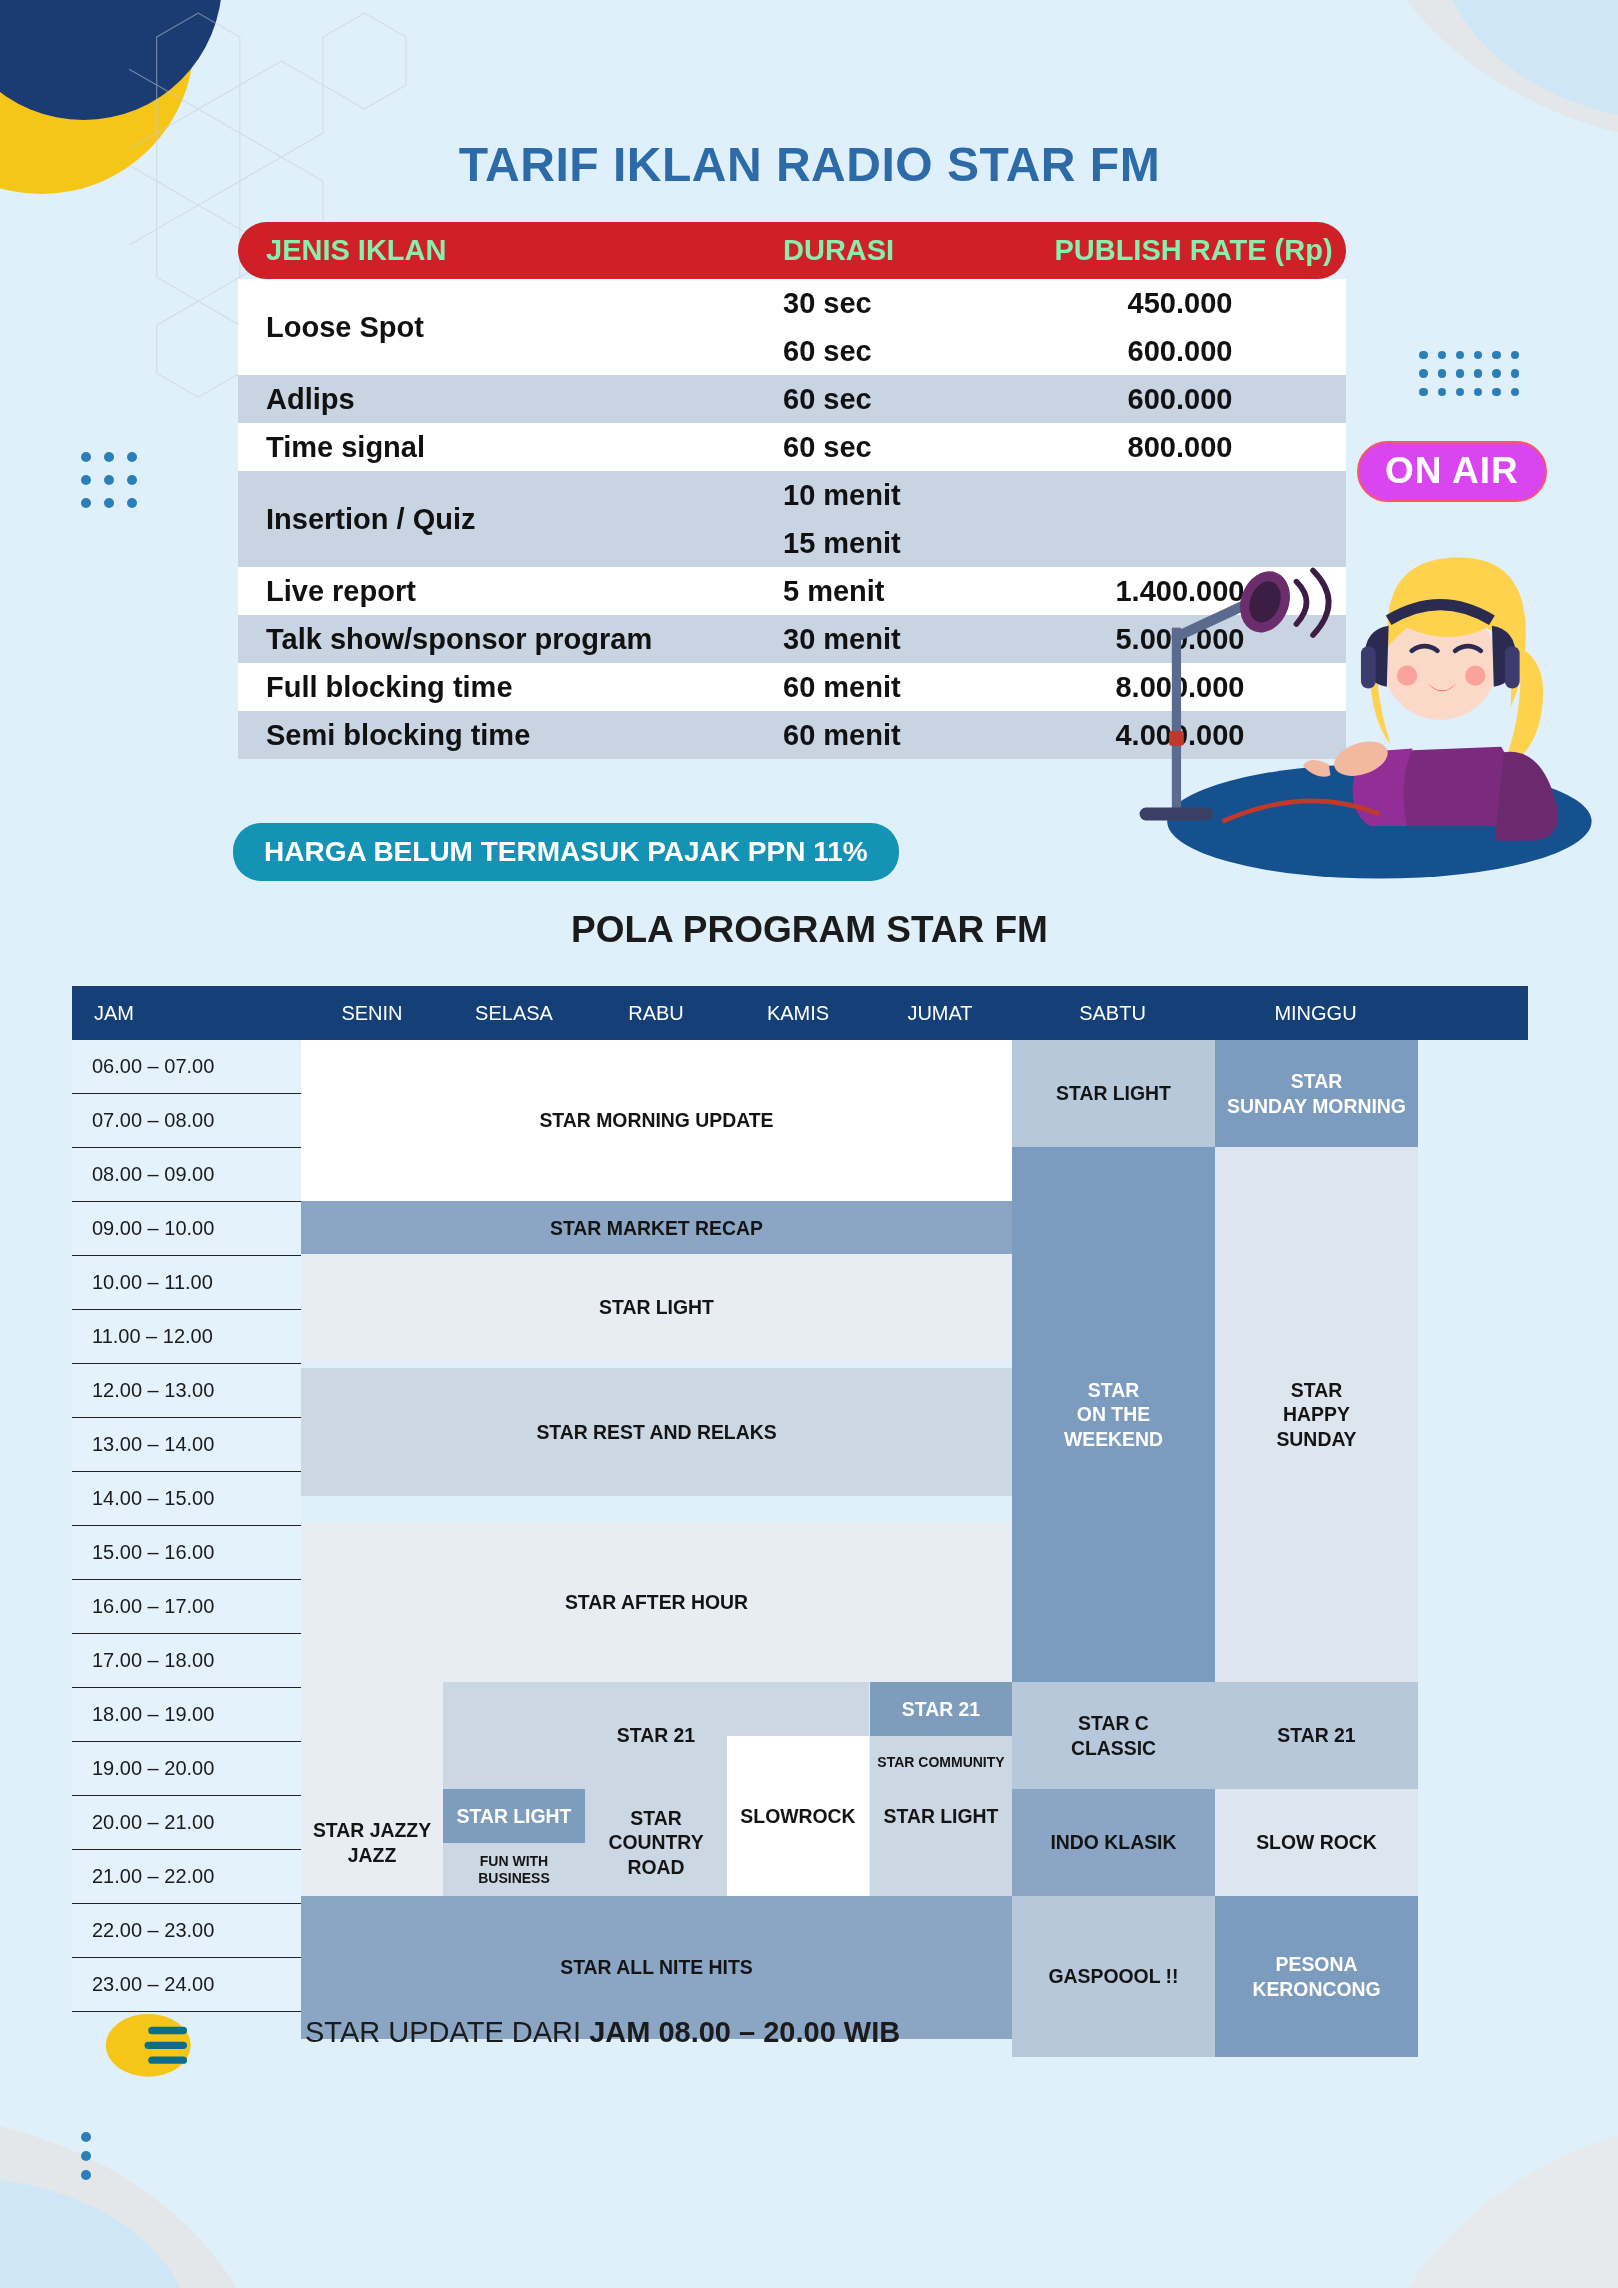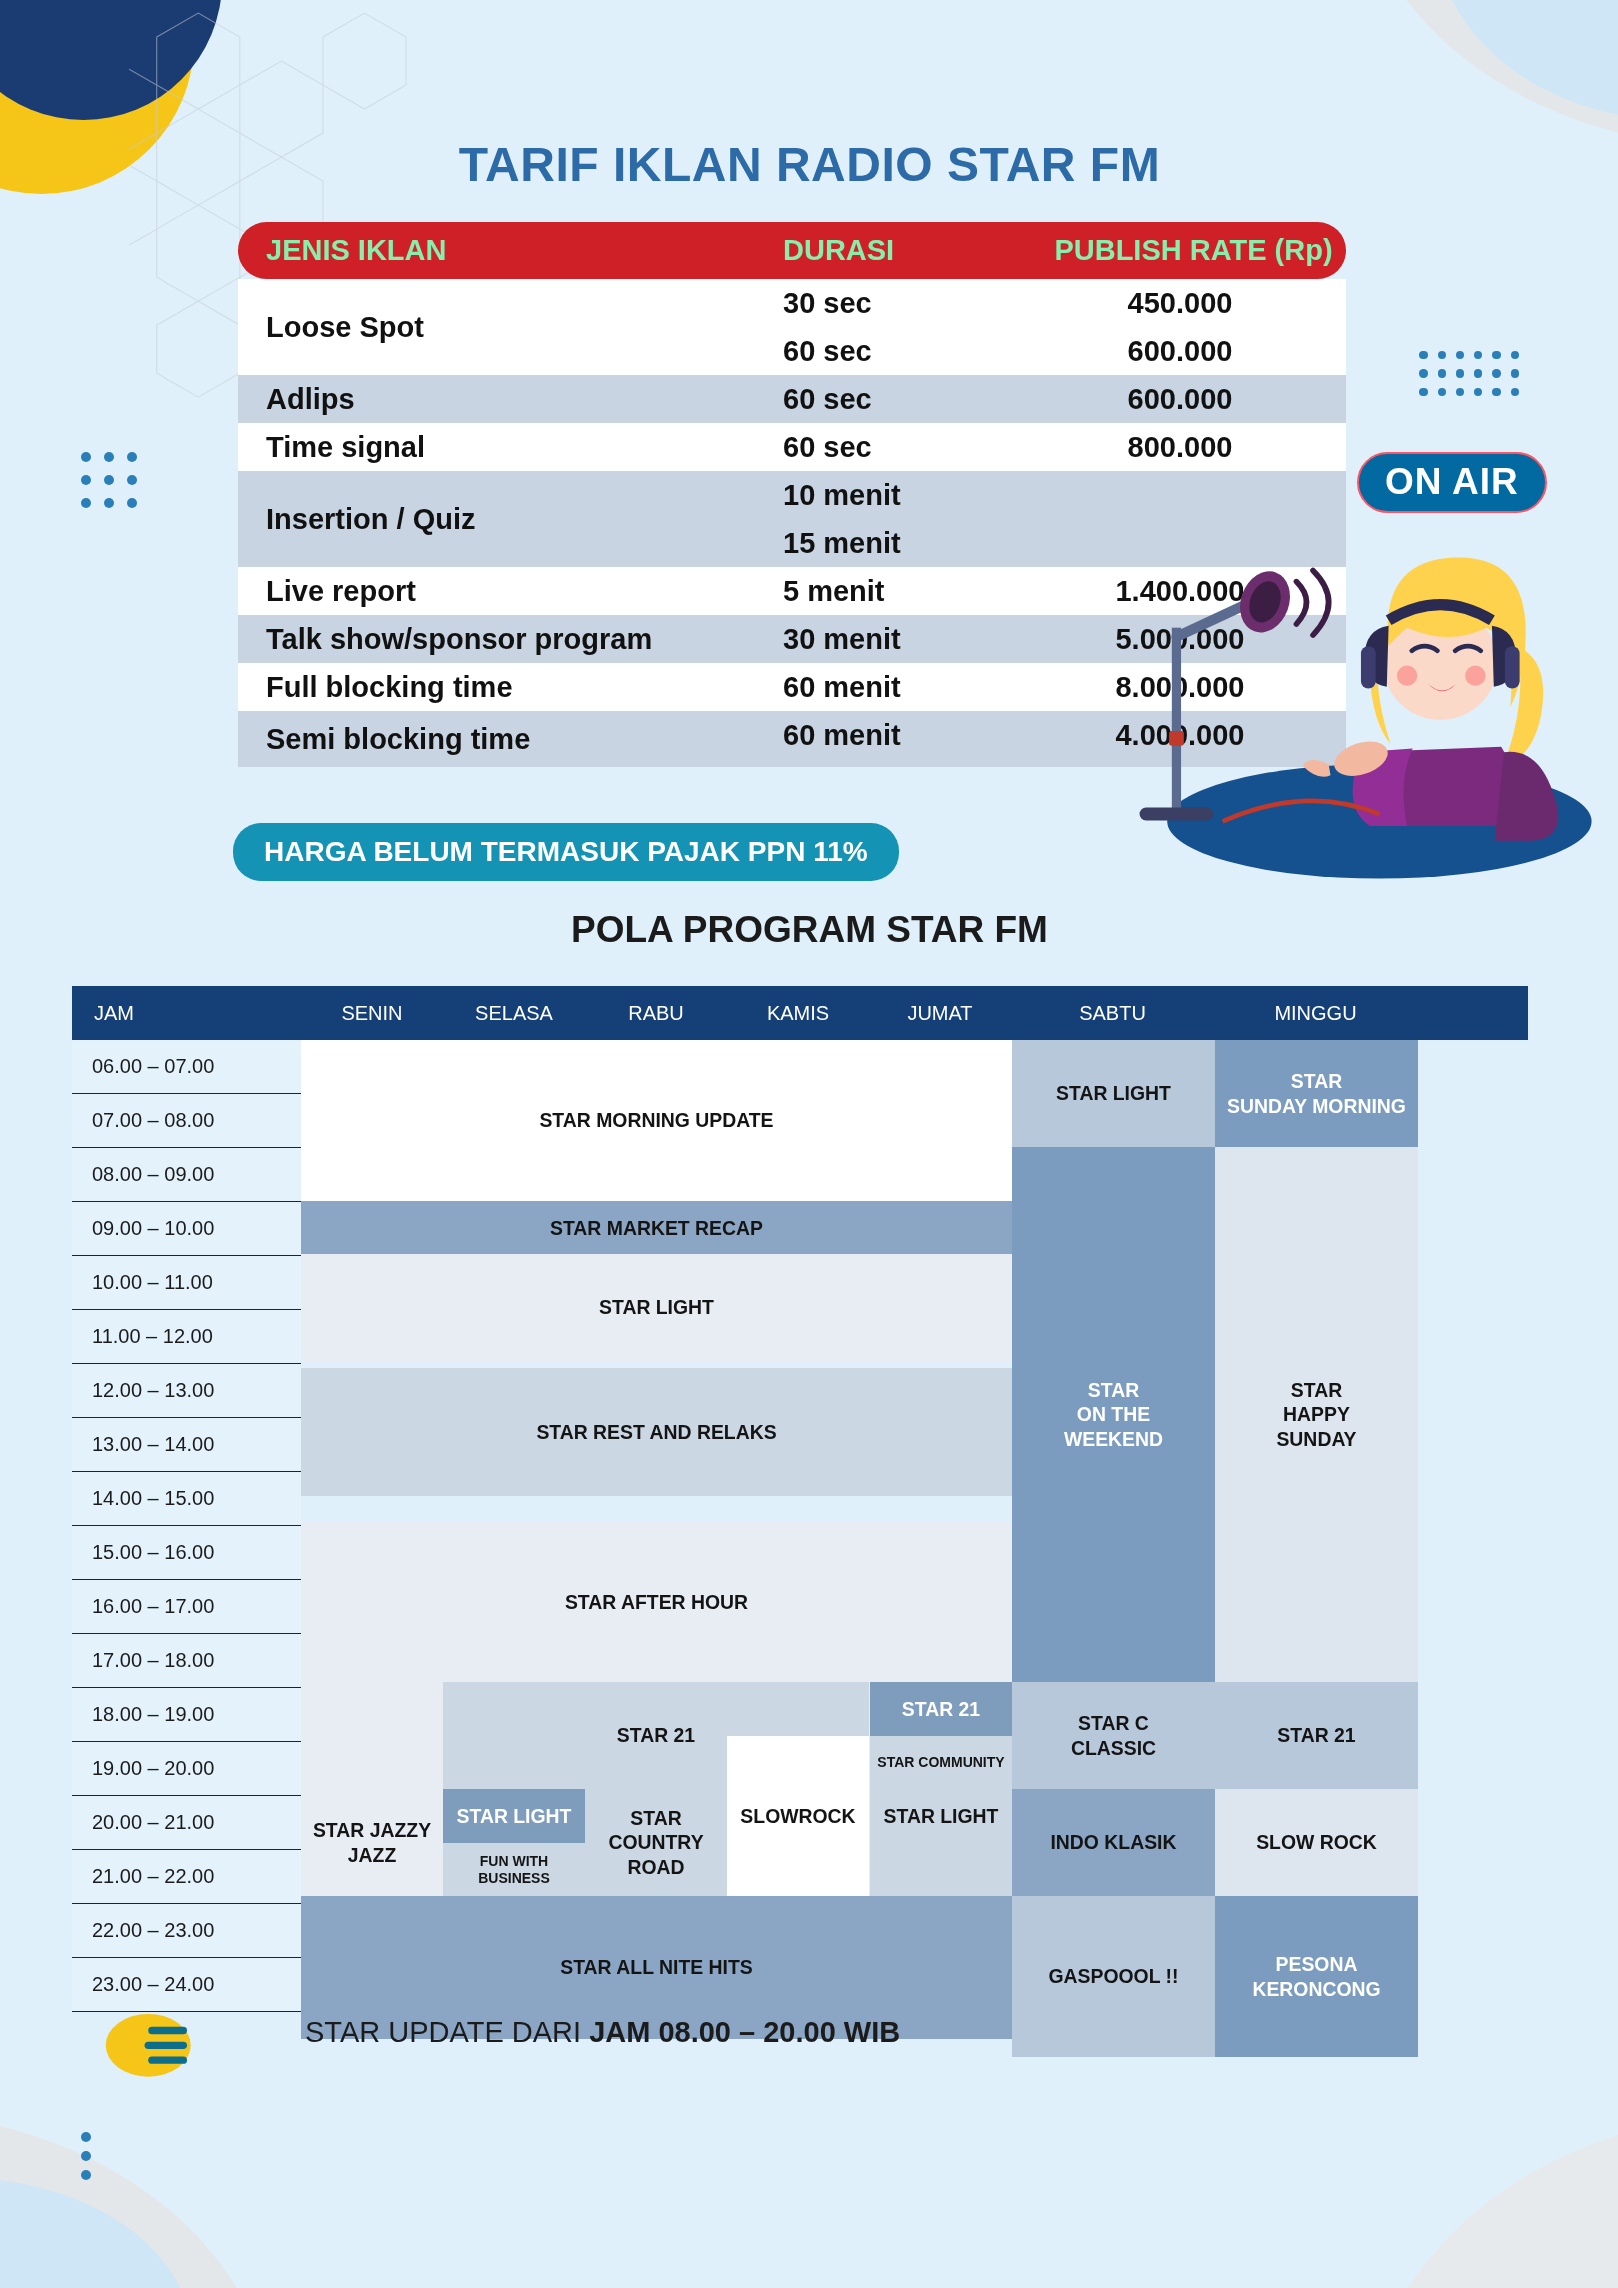--- a/index.html
+++ b/index.html
@@ -89,22 +89,22 @@
   .tax-pill {
     position: absolute; top: 823px; left: 233px;
     background: #1593b5; color: #fff;
     font-size: 28px; font-weight: bold;
     padding: 13px 31px; border-radius: 28px;
     white-space: nowrap;
   }
 
   
   .onair {
-    position: absolute; top: 452px; left: 1357px;
-    background: #0369a1; color: #fff;
+    position: absolute; top: 441px; left: 1357px;
+    background: #d946ef; color: #fff;
     font-size: 37px; font-weight: bold;
     padding: 7.4px 26px; border-radius: 37px;
     border: 2.8px solid #fb5566;
     letter-spacing: 0.9px;
   }
 
   
   .illus { position: absolute; top: 517px; left: 1084px; width: 517px; height: 369px; }
 
   
@@ -294,21 +294,21 @@
     <div class="rate-row plain" style="height:48px">
       <div class="c1">Full blocking time</div>
       <div class="c2">
           <div class="sub">60 menit</div>
         </div>
       <div class="c3">
           <div class="sub">8.000.000</div>
         </div>
     </div>
 
-    <div class="rate-row alt" style="height:56px">
+    <div class="rate-row alt" style="height:48px">
       <div class="c1">Semi blocking time</div>
       <div class="c2">
           <div class="sub">60 menit</div>
         </div>
       <div class="c3">
           <div class="sub">4.000.000</div>
         </div>
     </div>
   </div>
 

